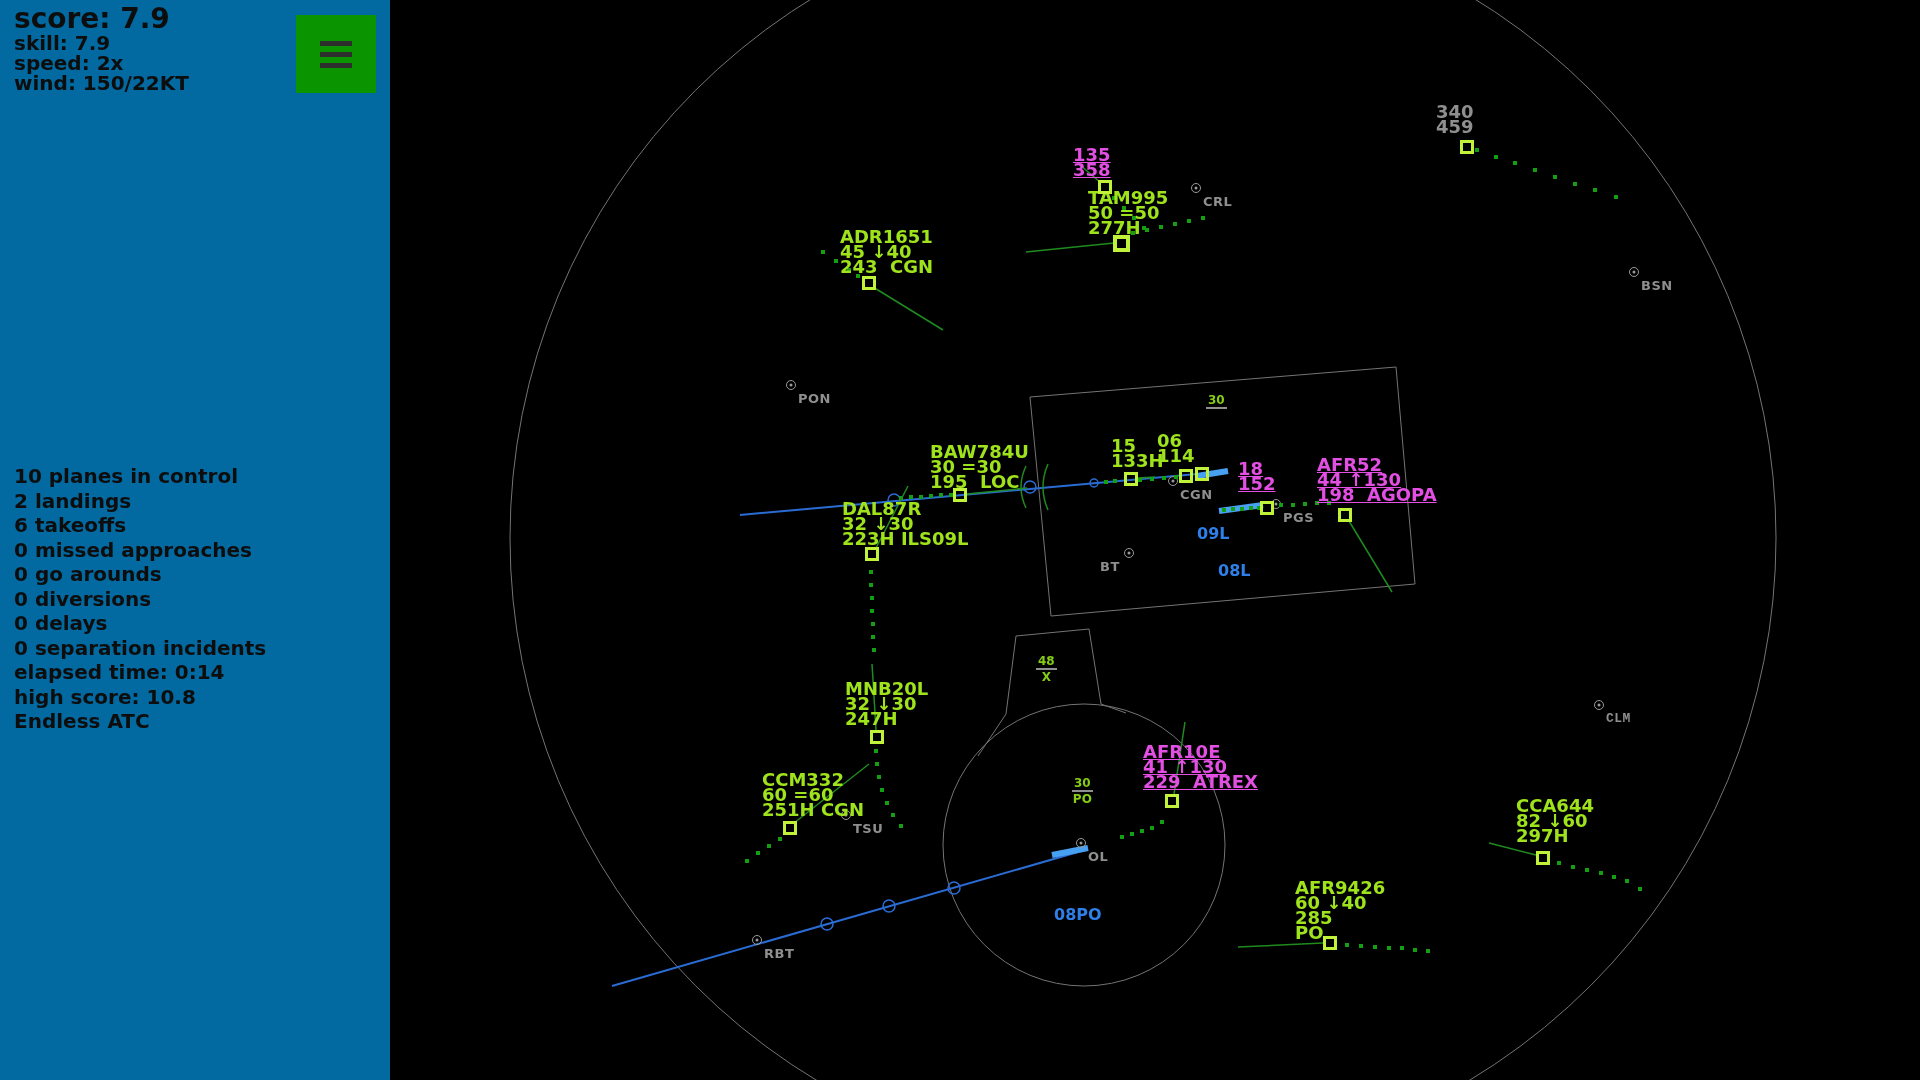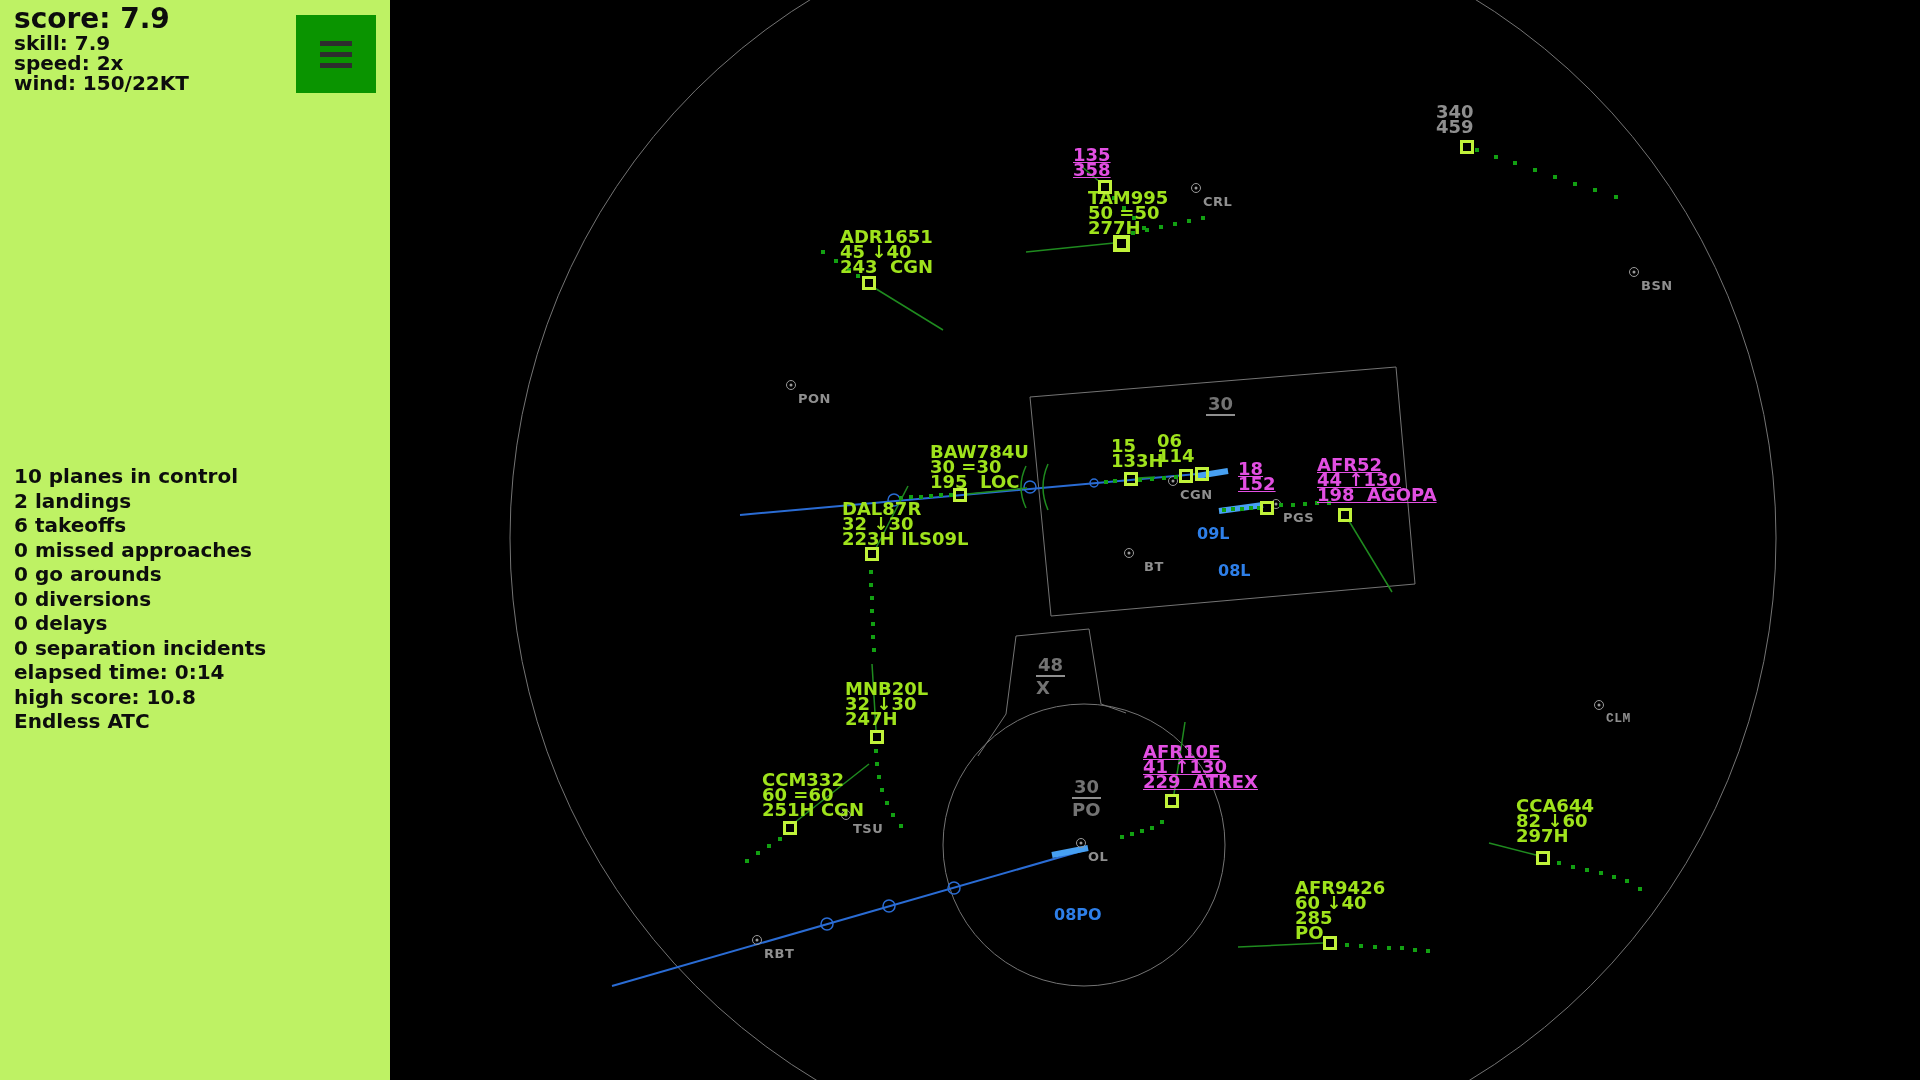--- a/index.html
+++ b/index.html
@@ -4,38 +4,38 @@
 <style>
   html,body{margin:0;padding:0;}
   body{
     width:1920px;height:1080px;overflow:hidden;background:#000;
     font-family:"DejaVu Sans","Liberation Sans",sans-serif;font-weight:bold;
     -webkit-font-smoothing:antialiased;
   }
   .radar{position:absolute;left:0;top:0;width:1920px;height:1080px;background:#000;}
   #svg{position:absolute;left:0;top:0;}
   
-  .sidebar{position:absolute;left:0;top:0;width:390px;height:1080px;background:#bef264;z-index:5;}
+  .sidebar{position:absolute;left:0;top:0;width:390px;height:1080px;background:#0369a1;z-index:5;}
   .score{position:absolute;left:14px;top:2px;font-size:28px;color:#0d0d0d;}
   .sub{position:absolute;left:14px;font-size:20px;color:#0d0d0d;}
   .sub.s1{top:31px}.sub.s2{top:51px}.sub.s3{top:71px}
   .menu{position:absolute;left:296px;top:15px;width:80px;height:78px;background:#0a9400;border:none;
         display:flex;flex-direction:column;justify-content:center;align-items:center;gap:6px;cursor:pointer;}
   .menu .bar{width:32px;height:5px;background:#2e2e2e;}
   .stats{position:absolute;left:14px;top:464px;font-size:20px;line-height:24.5px;color:#0d0d0d;}
   
   .plabel{position:absolute;font-size:18px;line-height:15px;white-space:pre;z-index:3;cursor:pointer;}
   .plabel.green{color:#9fe31c;}
   .plabel.magenta{color:#e24fe2;text-decoration:underline;}
   .plabel.gray{color:#8f8f8f;}
   .blip{position:absolute;width:8px;height:8px;border:3px solid #c0f23a;background:transparent;z-index:4;cursor:pointer;}
   .blip.selected{width:9px;height:9px;border-width:4px;}
   .wpt{position:absolute;color:#8f8f8f;font-size:13px;letter-spacing:0.5px;z-index:2;}
   .rwy{position:absolute;color:#2e7fe8;font-size:16px;z-index:3;margin-top:45px;}
-  .frac{position:absolute;color:#737373;font-size:18px;text-align:left;z-index:2;}
+  .frac{position:absolute;color:#84cc16;font-size:12px;text-align:center;z-index:2;}
   .frac .top{display:block;border-bottom:2px solid #8f8f8f;padding:0 2px;}
   .frac .bot{display:block;}
 </style>
 </head>
 <body>
 
 <div class="radar">
   <svg id="svg" width="1920" height="1080">
       <circle cx="1143" cy="538" r="633" fill="none" stroke="#747474" stroke-width="1"></circle>
       <circle cx="1084" cy="845" r="141" fill="none" stroke="#747474" stroke-width="1"></circle>
@@ -181,21 +181,21 @@
       </div>
       <div class="frac" style="left: 1072px; top: 776px;">
         <span class="top">30</span>
         <span class="bot">PO</span>
       </div>
       <div class="wpt" style="left: 1203px; top: 194px;">CRL</div>
       <div class="wpt" style="left: 1641px; top: 278px; text-align: center;">BSN</div>
       <div class="wpt" style="left: 798px; top: 391px;">PON</div>
       <div class="wpt" style="left: 1180px; top: 487px;">CGN</div>
       <div class="wpt" style="left: 1283px; top: 510px;">PGS</div>
-      <div class="wpt" style="left: 1144px; top: 559px;">BT</div>
+      <div class="wpt" style="left: 1100px; top: 559px;">BT</div>
       <div class="wpt" style="left: 1606px; top: 711px; font-family: Liberation Mono, monospace;">CLM</div>
       <div class="wpt" style="left: 853px; top: 821px;">TSU</div>
       <div class="wpt" style="left: 1088px; top: 849px;">OL</div>
       <div class="wpt" style="left: 764px; top: 946px;">RBT</div>
       <div class="blip selected" style="left: 1113px; top: 235px;"></div>
       <div class="plabel green" style="left: 1088px; top: 190px;"><div>TAM995</div><div>50 =50</div><div>277H</div></div>
       <div class="blip" style="left: 1098px; top: 180px;"></div>
       <div class="plabel magenta" style="left: 1073px; top: 147px;"><div>135</div><div>358</div></div>
       <div class="blip" style="left: 1460px; top: 140px;"></div>
       <div class="plabel gray" style="left: 1436px; top: 104px;"><div>340</div><div>459</div></div>

